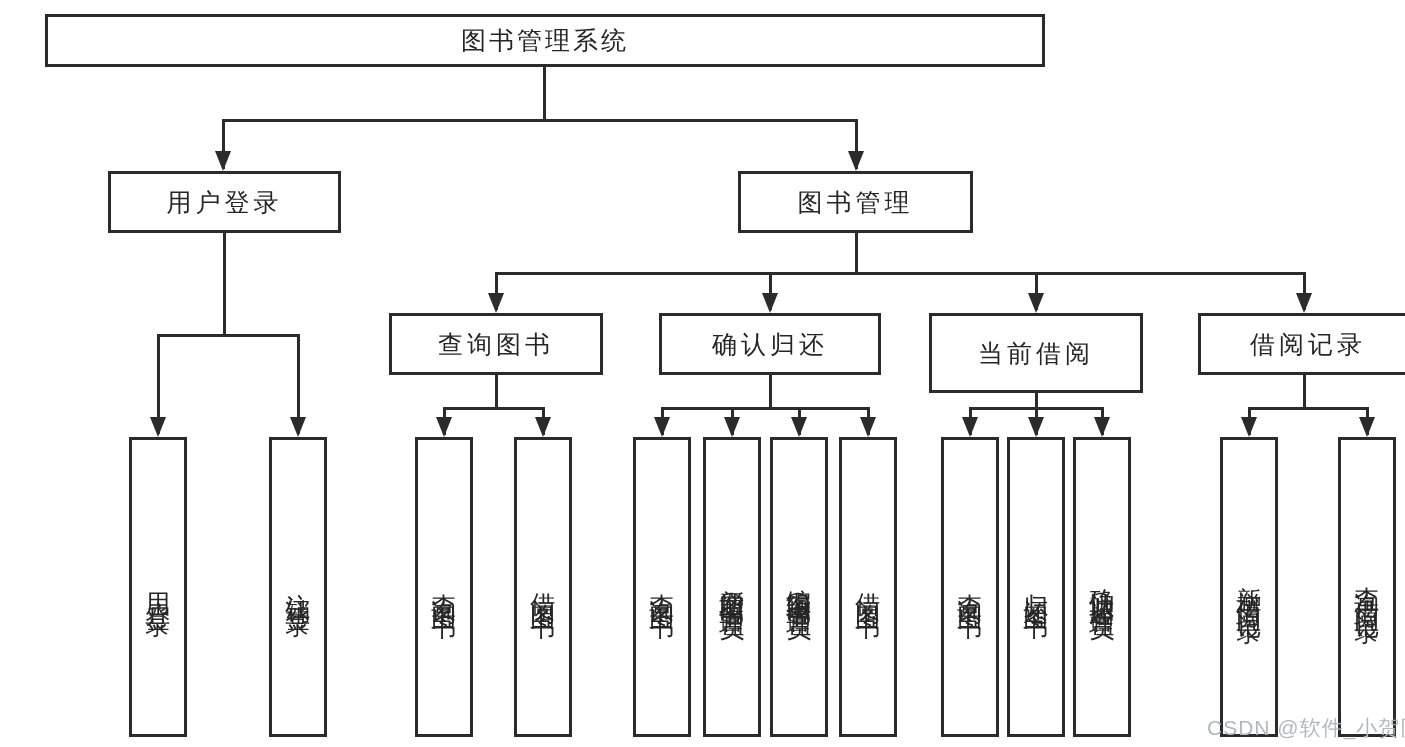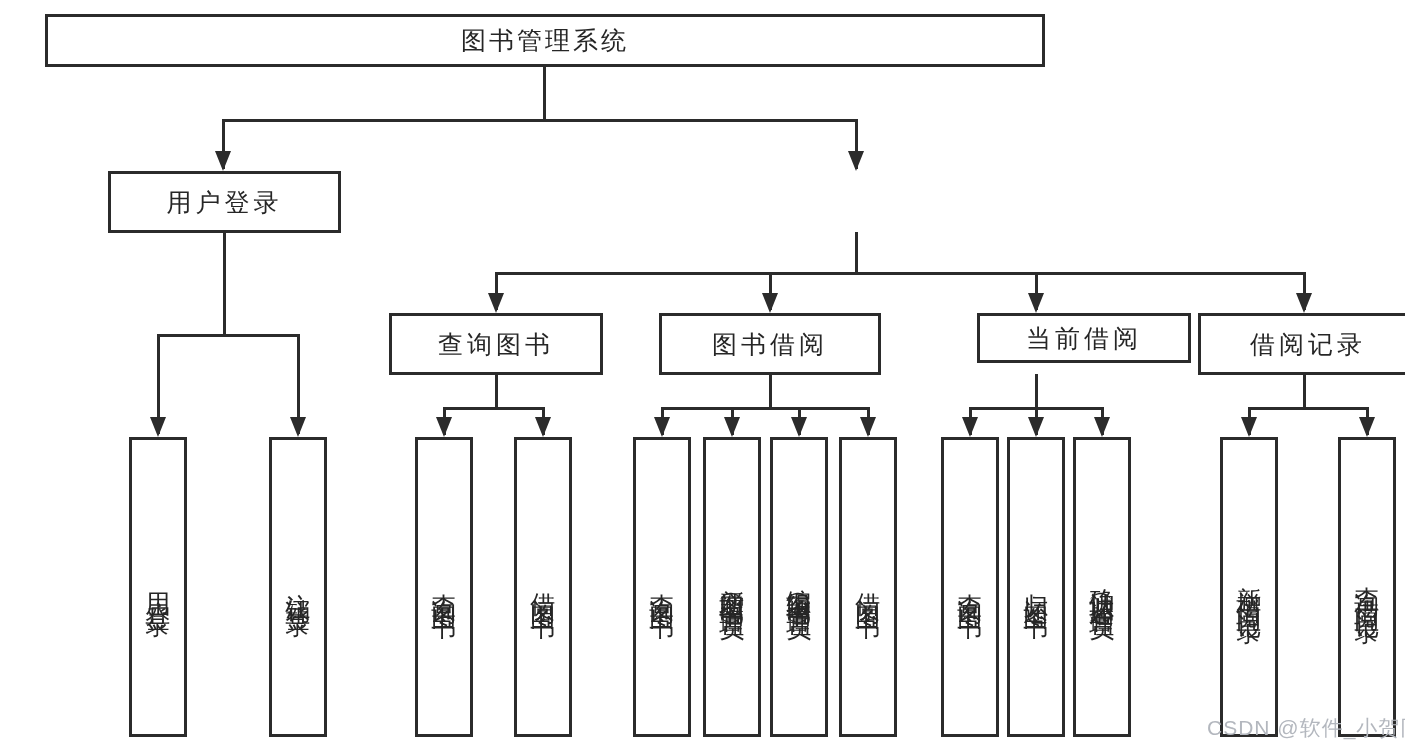--- a/index.html
+++ b/index.html
@@ -55,28 +55,31 @@
 
 <div id="canvas">
 
   <div class="box title" style="left:20px;top:14px;width:1000px;height:53px">
     <span>图书管理系统</span>
   </div>
 
   <div class="box" style="left:83px;top:171px;width:233px;height:62px">
     <span>用户登录</span>
   </div>
+  <div class="box" style="left:713px;top:171px;width:235px;height:62px">
+    <span>图书管理</span>
+  </div>
 
   <div class="box" style="left:364px;top:313px;width:214px;height:62px">
     <span>查询图书</span>
   </div>
   <div class="box" style="left:634px;top:313px;width:222px;height:62px">
-    <span>图书借阅</span>
+    <span>确认归还</span>
   </div>
-  <div class="box" style="left:952px;top:313px;width:214px;height:50px">
+  <div class="box" style="left:904px;top:313px;width:214px;height:80px">
     <span>当前借阅</span>
   </div>
   <div class="box" style="left:1173px;top:313px;width:220px;height:62px">
     <span>借阅记录</span>
   </div>
 
   <div class="box leaf" style="left:104px">
     <span>用户登录</span>
   </div>
   <div class="box leaf" style="left:244px">

